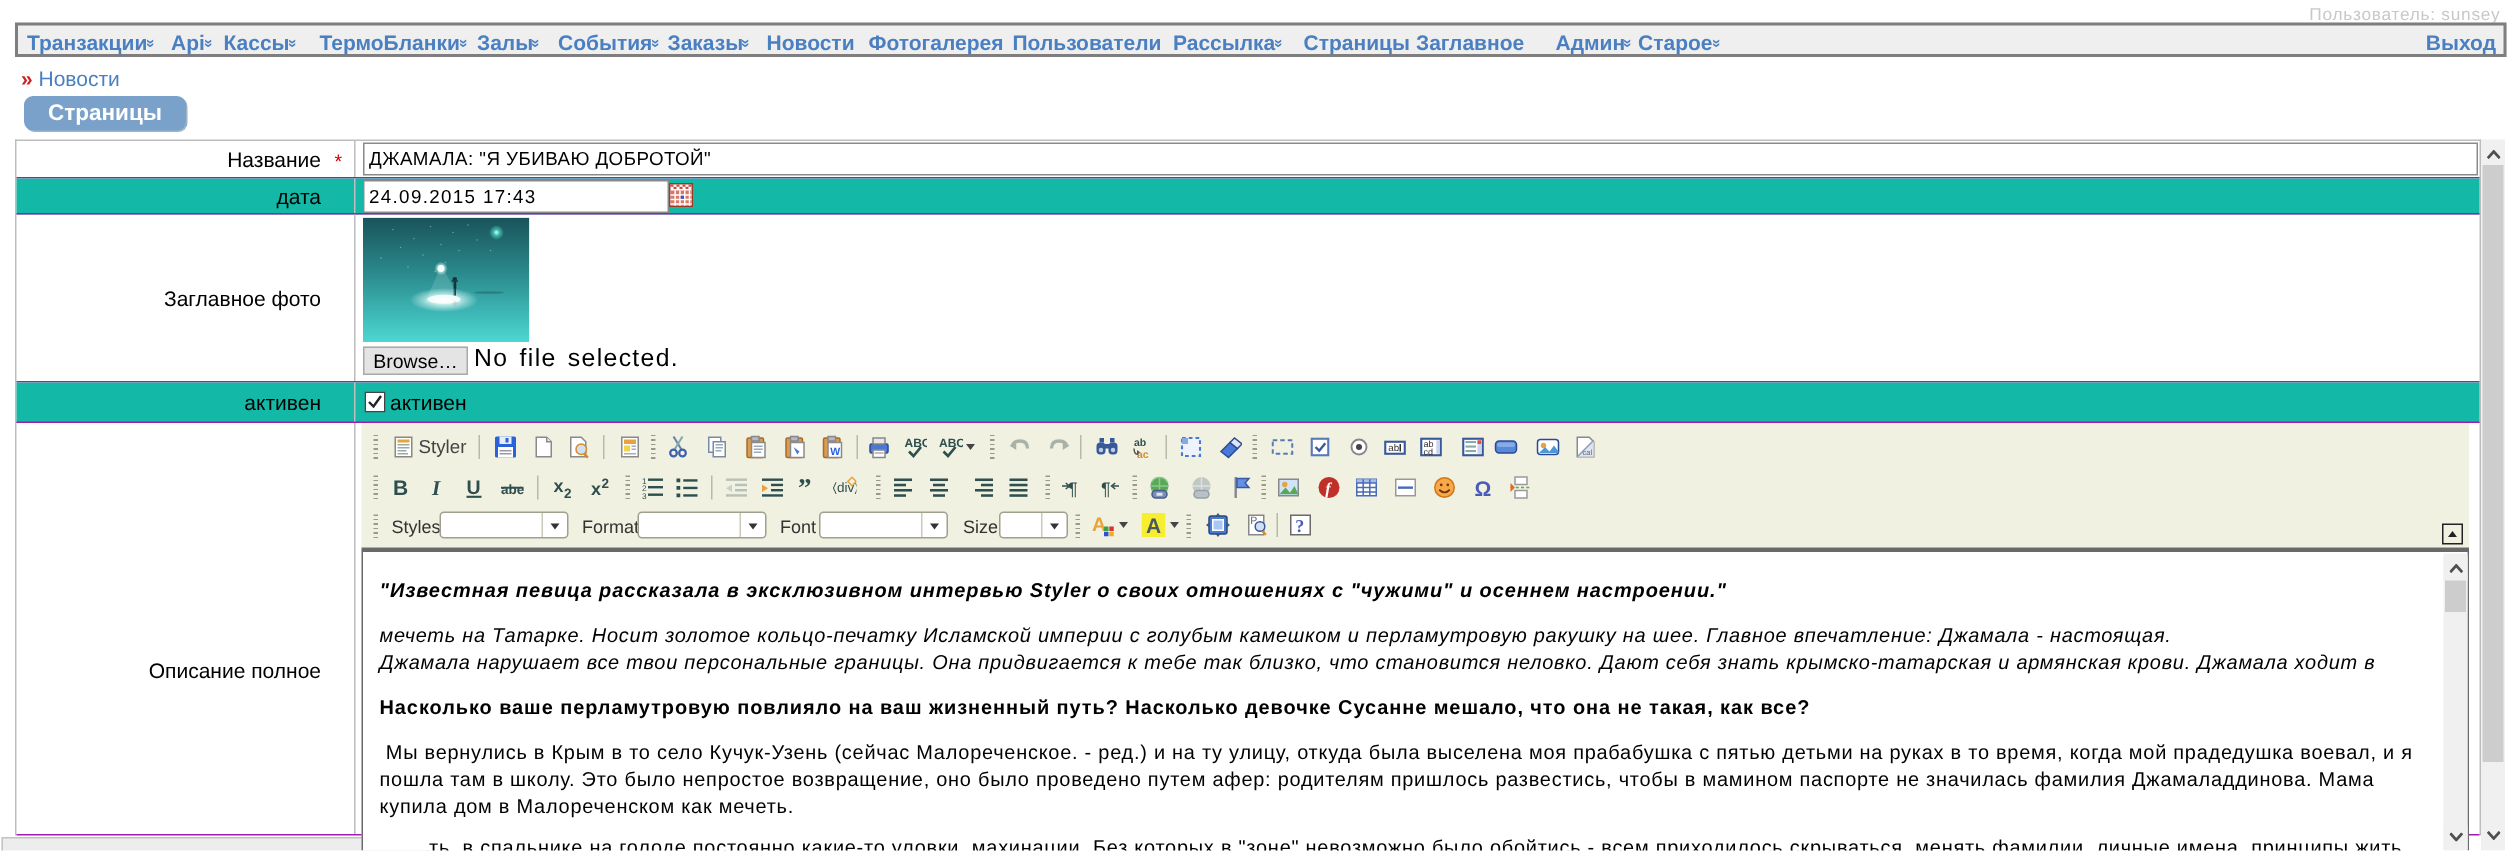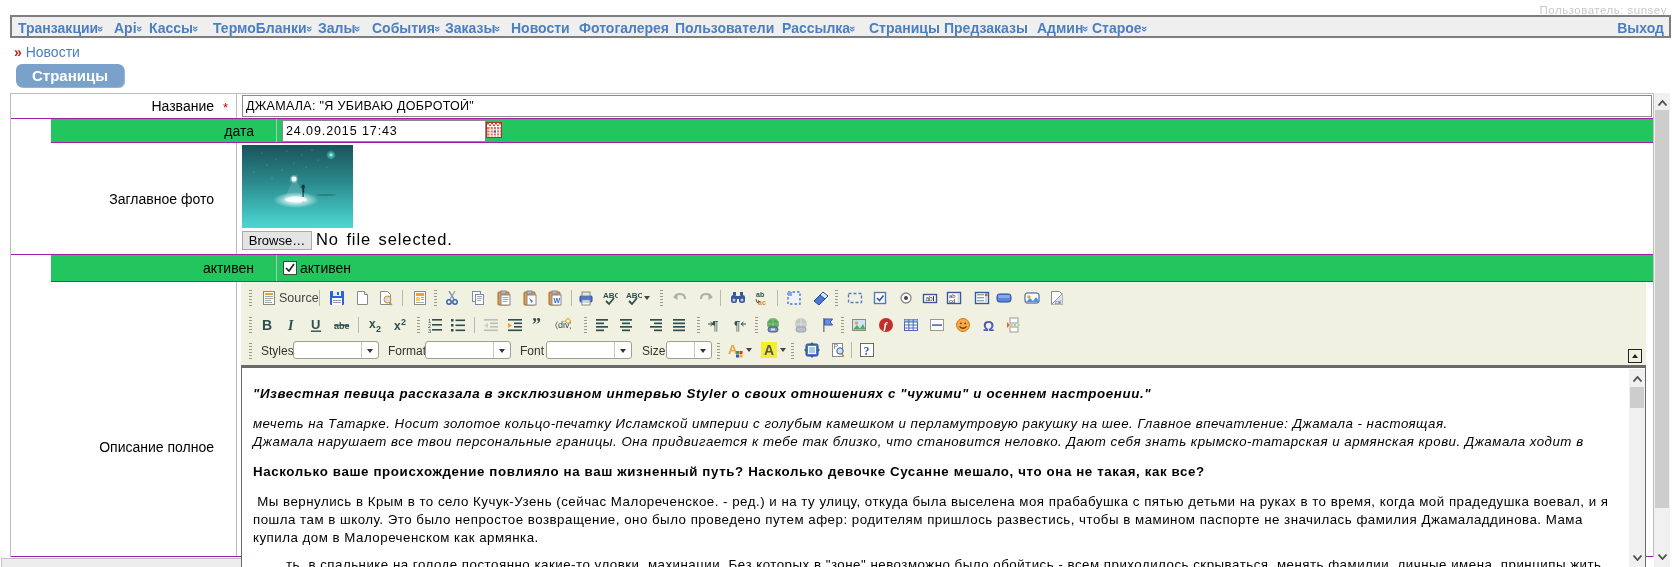--- a/index.html
+++ b/index.html
@@ -10,21 +10,21 @@
 #menubar .mi{position:absolute;top:2.5px;font-weight:bold;font-size:14px;color:#4a7fc1;white-space:nowrap;}
 .dn{display:inline-block;transform:rotate(90deg) scale(0.75);transform-origin:center;position:relative;top:1px;left:-1px;color:#4a7fc1;}
 #crumb{position:absolute;left:14px;top:44px;font-size:14px;color:#4a7fc1;}
 #crumb b{color:#cc2222;font-weight:bold;}
 #savebtn{position:absolute;left:16px;top:64px;width:108px;height:23px;background:#79a1c9;border-radius:6px;color:#fff;font-weight:bold;font-size:15px;text-align:center;line-height:23px;box-shadow:1px 1px 0 #9ab4cc;}
 
 #tbl{position:absolute;left:10px;top:93px;width:1644px;border-top:1px solid #bdbdbd;border-left:1px solid #bdbdbd;border-right:1px solid #bdbdbd;box-sizing:border-box;}
 .row{position:relative;border-bottom:1px solid #a21caf;display:flex;}
 .lbl{width:226px;box-sizing:border-box;border-right:1px solid #bdbdbd;text-align:right;padding-right:22px;position:relative;font-size:14px;color:#000;display:flex;align-items:center;justify-content:flex-end;}
 .cnt{flex:1;position:relative;}
-.gray{background:#22c55e;margin-left:40px;}
+.gray{background:#14b8a6;}
 .star{color:#cc0000;position:absolute;right:8px;top:6px;font-size:13px;}
 input.txt{box-sizing:border-box;height:22px;border:1px solid #8a8a8a;font-size:12.5px;letter-spacing:0.3px;font-family:"Liberation Sans",sans-serif;padding:0 3px;color:#000;background:#fff;}
 
 .sbtrack{position:absolute;background:#f0f0f0;}
 .sbthumb{position:absolute;background:#cdcdcd;}
 .sbarr{position:absolute;width:16px;height:16px;background:#f0f0f0;display:flex;align-items:center;justify-content:center;}
 
 #edit{position:absolute;left:241px;top:282px;width:1405px;}
 #tbar{background:#f0f1e0;width:1405px;height:83px;position:relative;}
 #dstrip{position:absolute;left:241px;top:365px;width:1405px;height:3px;background:#696969;}
@@ -48,21 +48,21 @@
     <div class="mi" style="left:137px">Кассы<span class="dn">»</span></div>
     <div class="mi" style="left:201px">ТермоБланки<span class="dn">»</span></div>
     <div class="mi" style="left:306px">Залы<span class="dn">»</span></div>
     <div class="mi" style="left:360px">События<span class="dn">»</span></div>
     <div class="mi" style="left:433px">Заказы<span class="dn">»</span></div>
     <div class="mi" style="left:499px">Новости</div>
     <div class="mi" style="left:567px">Фотогалерея</div>
     <div class="mi" style="left:663px">Пользователи</div>
     <div class="mi" style="left:770px">Рассылка<span class="dn">»</span></div>
     <div class="mi" style="left:857px">Страницы</div>
-    <div class="mi" style="left:932px">Предзаказы</div>
+    <div class="mi" style="left:932px">Заглавное</div>
     <div class="mi" style="left:1025px">Админ<span class="dn">»</span></div>
     <div class="mi" style="left:1080px">Старое<span class="dn">»</span></div>
     <div class="mi" style="right:5px">Выход</div>
   </div>
 <div id="crumb"><b>»</b> Новости</div>
 <div id="savebtn">Страницы</div>
 <div id="tbl">
 <div class="row" style="height:24px">
       <div class="lbl">Название<span class="star">*</span></div>
       <div class="cnt">
@@ -182,21 +182,21 @@
     <div id="tbar">
 <div class="grip1" style="left:8px;top:8px"></div>
       <div class="ticon" style="left:20px;top:8px"><svg width="16" height="16" viewBox="0 0 16 16">
           <rect x="2.5" y="1.5" width="11" height="13" fill="#fff" stroke="#8a8a7a"></rect>
           <rect x="4" y="3" width="8" height="2" fill="#e8a33d"></rect>
           <rect x="4" y="6" width="8" height="1" fill="#9aa"></rect>
           <rect x="4" y="8" width="8" height="1" fill="#9aa"></rect>
           <rect x="4" y="10" width="6" height="1" fill="#9aa"></rect>
           <rect x="4" y="12" width="7" height="1" fill="#9aa"></rect>
         </svg></div>
-      <div class="abs" style="left:38px;top:9px;font-size:12.5px;color:#444">Source</div>
+      <div class="abs" style="left:38px;top:9px;font-size:12.5px;color:#444">Styler</div>
       <div class="tsep" style="left:78px;top:8px"></div>
       <div class="ticon" style="left:88px;top:8px"><svg width="16" height="16" viewBox="0 0 16 16">
           <rect x="1" y="1" width="14" height="14" rx="1" fill="#2b62d9"></rect>
           <rect x="4" y="1" width="8" height="5" fill="#e8eef8"></rect>
           <rect x="8" y="2" width="2" height="3" fill="#2b62d9"></rect>
           <rect x="3" y="8" width="10" height="7" fill="#fff"></rect>
           <rect x="4" y="10" width="8" height="1" fill="#99a"></rect>
           <rect x="4" y="12" width="8" height="1" fill="#99a"></rect>
         </svg></div>
       <div class="ticon" style="left:113px;top:8px"><svg width="16" height="16" viewBox="0 0 16 16">
@@ -552,25 +552,25 @@
     </div>
   </div>
 <div id="dstrip"></div>
 <div id="earea"></div>
 <div id="etext">
 <div style="font-weight:bold;font-style:italic;letter-spacing:0.62px">"Известная певица рассказала в эксклюзивном интервью Styler о своих отношениях с "чужими" и осеннем настроении."</div>
     <div class="pgap"></div>
     <div style="font-style:italic">мечеть на Татарке. Носит золотое кольцо-печатку Исламской империи с голубым камешком и перламутровую ракушку на шее. Главное впечатление: Джамала - настоящая.</div>
     <div style="font-style:italic">Джамала нарушает все твои персональные границы. Она придвигается к тебе так близко, что становится неловко. Дают себя знать крымско-татарская и армянская крови. Джамала ходит в</div>
     <div class="pgap"></div>
-    <div style="font-weight:bold;letter-spacing:0.62px">Насколько ваше происхождение повлияло на ваш жизненный путь? Насколько девочке Сусанне мешало, что она не такая, как все?</div>
+    <div style="font-weight:bold;letter-spacing:0.62px">Насколько ваше перламутровую повлияло на ваш жизненный путь? Насколько девочке Сусанне мешало, что она не такая, как все?</div>
     <div class="pgap"></div>
     <div>&nbsp;Мы вернулись в Крым в то село Кучук-Узень (сейчас Малореченское. - ред.) и на ту улицу, откуда была выселена моя прабабушка с пятью детьми на руках в то время, когда мой прадедушка воевал, и я</div>
     <div>пошла там в школу. Это было непростое возвращение, оно было проведено путем афер: родителям пришлось развестись, чтобы в мамином паспорте не значилась фамилия Джамаладдинова. Мама</div>
-    <div>купила дом в Малореченском как армянка.</div>
+    <div>купила дом в Малореченском как мечеть.</div>
     <div style="height:9px"></div>
     <div><span style="display:inline-block;width:33px"></span>ть, в спальнике на голоде постоянно какие-то уловки, махинации. Без которых в "зоне" невозможно было обойтись - всем приходилось скрываться, менять фамилии, личные имена, принципы жить</div>
   </div>
 <div class="sbtrack" style="left:1629px;top:369px;width:16px;height:198px"></div>
 <div class="sbarr" style="left:1629px;top:371px">
     <svg width="9" height="6" viewBox="0 0 9 6">
       <path d="M0.5 5.5 L4.5 1 L8.5 5.5" fill="none" stroke="#505050" stroke-width="1.8"></path>
     </svg>
   </div>
 <div class="sbthumb" style="left:1630px;top:387px;width:14px;height:21px"></div>

